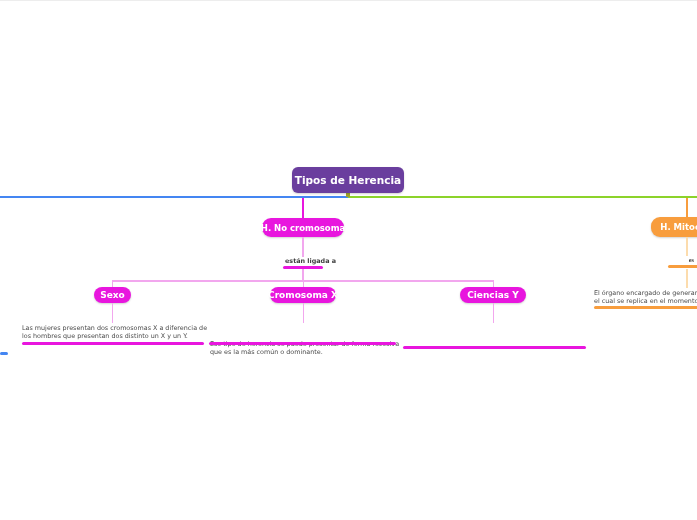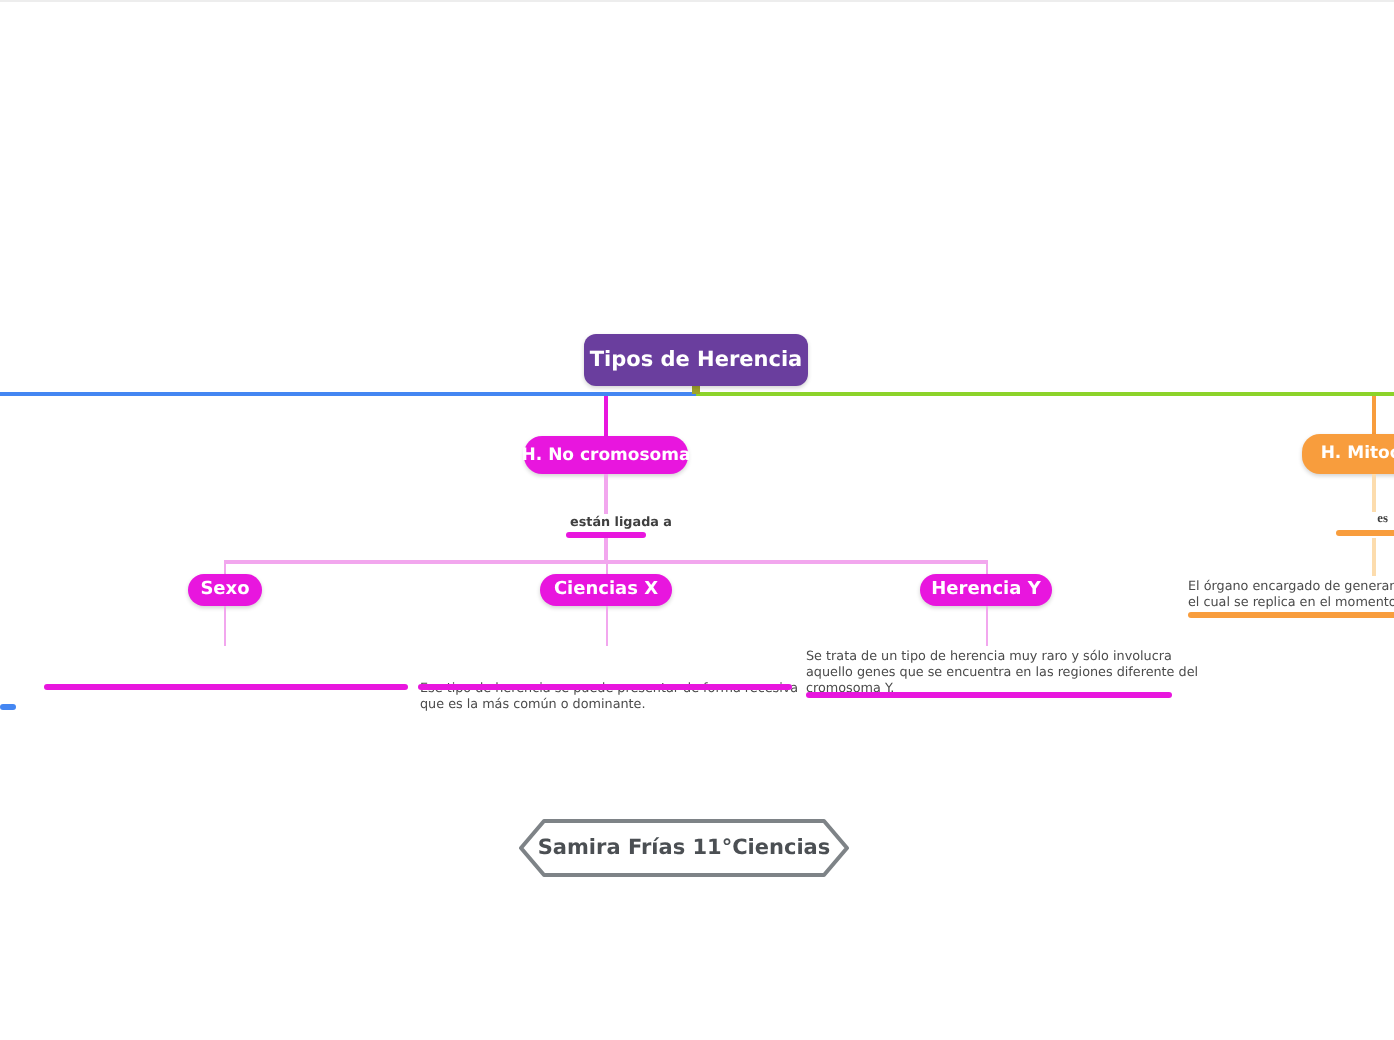--- a/index.html
+++ b/index.html
@@ -72,55 +72,49 @@
   <div class="line magenta-light" style="left:302px;top:268px;width:2px;height:11px;"></div>
   <div class="line magenta-light" style="left:112px;top:279px;width:381px;height:1.5px;"></div>
   <div class="line magenta-light" style="left:111.5px;top:279px;width:1.5px;height:7px;"></div>
   <div class="line magenta-light" style="left:302.5px;top:279px;width:1.5px;height:7px;"></div>
   <div class="line magenta-light" style="left:492.5px;top:279px;width:1.5px;height:7px;"></div>
 
   <div class="node child" style="left:94px;top:286px;width:37px;height:16px;">
     <span>Sexo</span>
   </div>
   <div class="node child" style="left:270px;top:286px;width:66px;height:16px;">
-    <span>Ciencias X</span>
+    <span>Cromosoma X</span>
   </div>
   <div class="node child" style="left:460px;top:286px;width:66px;height:16px;">
-    <span>Herencia Y</span>
+    <span>Ciencias Y</span>
   </div>
 
   <div class="line magenta-light" style="left:111.5px;top:302px;width:1.5px;height:20px;"></div>
   <div class="line magenta-light" style="left:302.5px;top:302px;width:1.5px;height:20px;"></div>
   <div class="line magenta-light" style="left:492.5px;top:302px;width:1.5px;height:20px;"></div>
 
+  <div class="note" style="left:22px;top:323px;width:196px;">Las mujeres presentan dos cromosomas X a diferencia de los hombres que presentan dos distinto un X y un Y.</div>
   <div class="bar magenta" style="left:22px;top:341px;width:182px;"></div>
 
   <div class="note" style="left:210px;top:339px;width:192px;">Ese tipo de herencia se puede presentar de forma recesiva que es la más común o dominante.</div>
   <div class="bar magenta" style="left:209px;top:341px;width:187px;"></div>
 
-  <div class="note" style="left:403px;top:323px;width:200px;">Se trata de un tipo de herencia muy raro y sólo involucra aquello genes que se encuentra en las regiones diferente del cromosoma Y.</div>
   <div class="bar magenta" style="left:403px;top:345px;width:183px;"></div>
 
   <div class="line orange" style="left:686px;top:197px;width:2px;height:20px;"></div>
   <div class="node orange" style="left:651px;top:216px;width:92px;height:20px;">
     <span>H. Mitocondrial</span>
   </div>
   <div class="line orange-light" style="left:686px;top:236px;width:2px;height:19px;"></div>
   <div class="rel-label" style="left:678px;top:255px;width:16px;font-family:Liberation Serif, serif;">es</div>
   <div class="bar orange" style="left:668px;top:264px;width:60px;"></div>
   <div class="line orange-light" style="left:686px;top:268px;width:2px;height:19px;"></div>
 
   <div class="note nowrap" style="left:594px;top:288px;width:160px;">
     <div>El órgano encargado de generar en</div>
     <div>el cual se replica en el momento de</div>
   </div>
   <div class="bar orange" style="left:594px;top:305px;width:120px;"></div>
 
   <div class="bar blue" style="left:0;top:351px;width:8px;"></div>
 
-  <div class="footer-node">
-    <svg width="166" height="30" viewBox="0 0 166 30">
-      <polygon points="13,1.5 153,1.5 164.5,15 153,28.5 13,28.5 1.5,15" fill="#ffffff" stroke="#7e8387" stroke-width="2" stroke-linejoin="round"></polygon>
-    </svg>
-    <div class="footer-label">Samira Frías 11°Ciencias</div>
-  </div>
 
 </div>
 
 </body></html>

